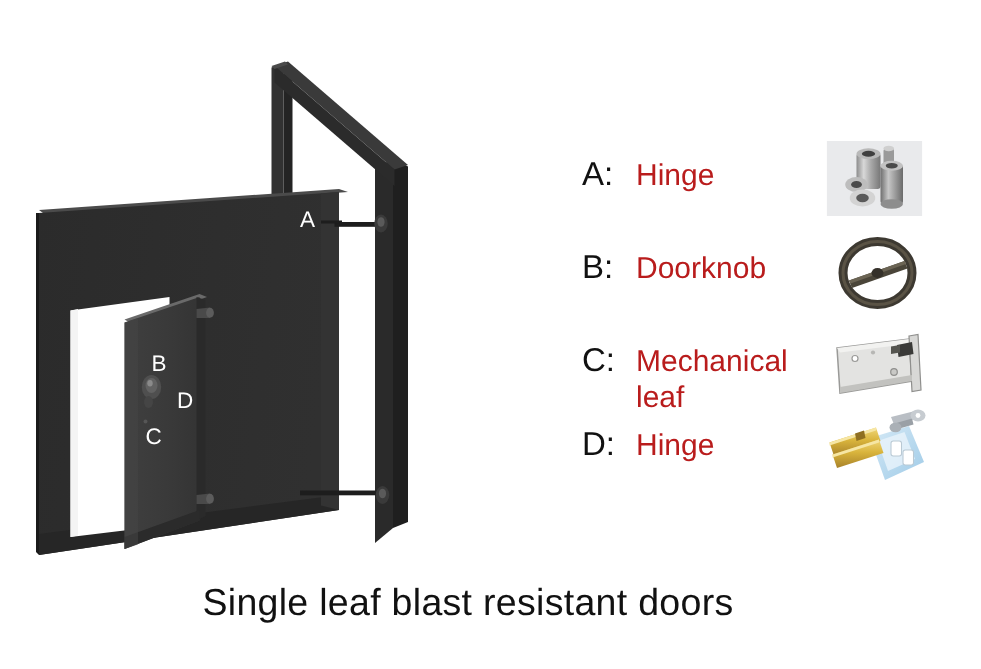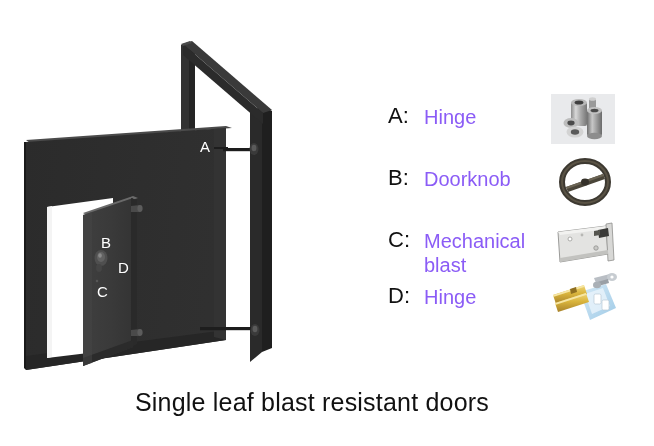--- a/index.html
+++ b/index.html
@@ -63,21 +63,21 @@
     font-size: 22px;
     color: #111111;
     font-family: "Liberation Sans", sans-serif;
     line-height: 1.05;
   }
   .legend-label {
     position: absolute;
     left: 36px;
     top: 1px;
     font-size: 20px;
-    color: #8b5cf6;
+    color: #b91c1c;
     font-family: "Liberation Sans", sans-serif;
     line-height: 1.22;
     width: 130px;
   }
   .legend-thumb {
     position: absolute;
     left: 163px;
     top: -8px;
     width: 66px;
     height: 52px;
@@ -266,21 +266,21 @@
           <polygon points="12,33 49,20 51,25 14,38" fill="#4a4539"></polygon>
           <polygon points="12,33 49,20 50,22 13,35" fill="#6b6454"></polygon>
 
           <ellipse cx="31" cy="28" rx="4" ry="3.4" fill="#35312a"></ellipse>
         </svg>
       </div>
     </div>
 
     <div class="legend-row" id="row-c">
       <div class="legend-key">C:</div>
-      <div class="legend-label">Mechanical blast</div>
+      <div class="legend-label">Mechanical leaf</div>
       <div class="legend-thumb">
         <svg width="66" height="54" viewBox="0 0 66 54" xmlns="http://www.w3.org/2000/svg">
           <rect x="0" y="0" width="66" height="54" fill="#ffffff"></rect>
 
           <polygon points="6,14 54,8 56,36 8,44" fill="#e3e3e1" stroke="#9a9a98" stroke-width="1"></polygon>
 
           <polygon points="6,14 54,8 56,11 8,17" fill="#f2f2f0"></polygon>
 
           <polygon points="54,6 60,5 62,42 56,43" fill="#d8d8d6" stroke="#8f8f8d" stroke-width="0.8"></polygon>
 

